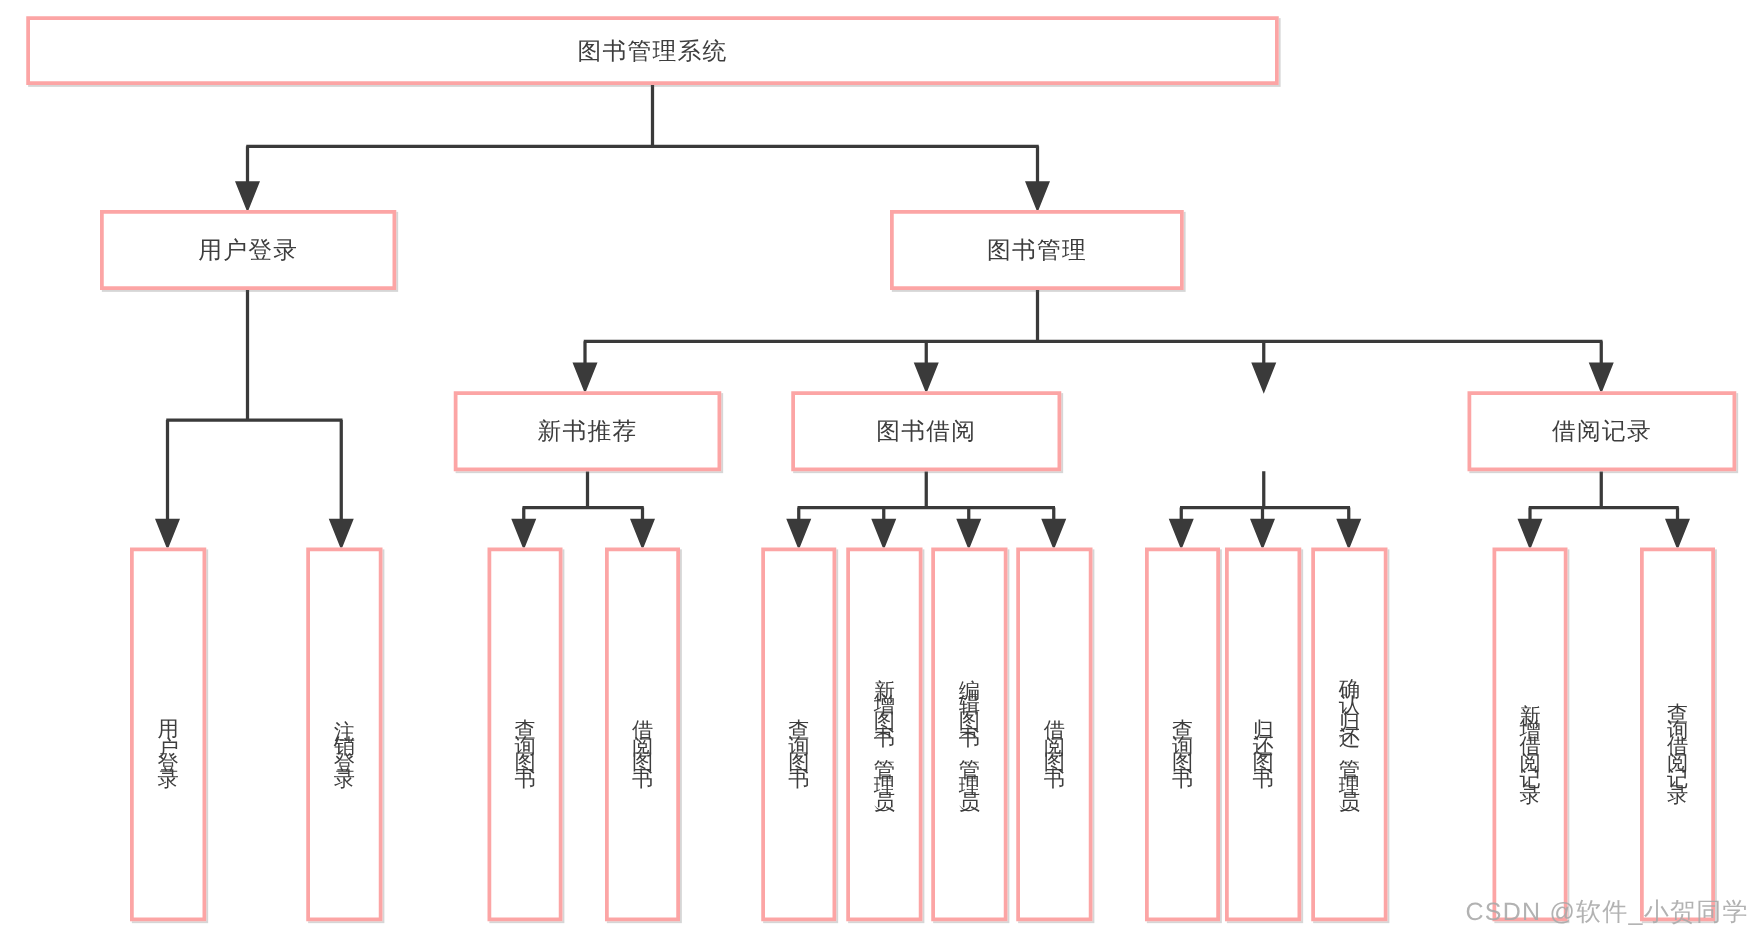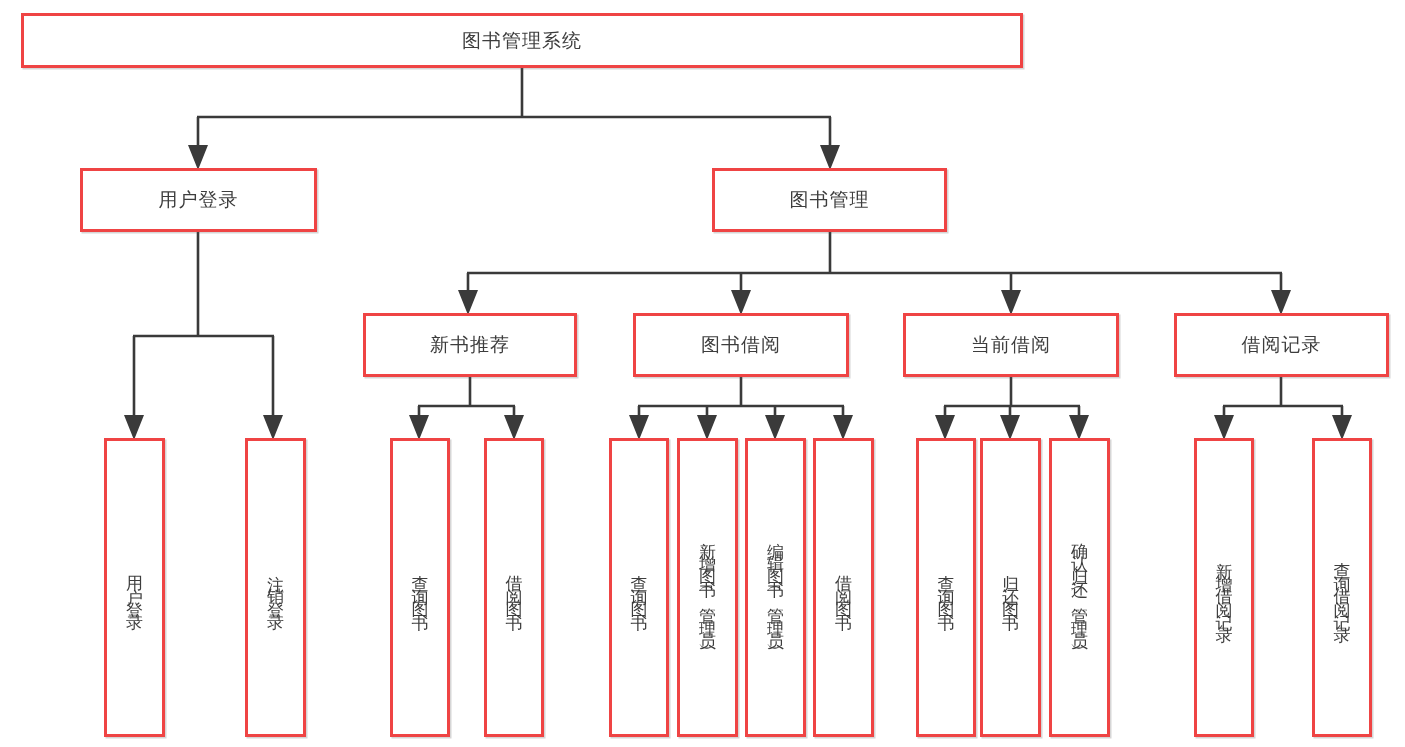--- a/index.html
+++ b/index.html
@@ -20,21 +20,21 @@
     left: 0;
     top: 0;
     width: 1405px;
     height: 747px;
     pointer-events: none;
   }
   .node {
     position: absolute;
     box-sizing: border-box;
     background: #ffffff;
-    border: 3px solid #ef4444;
+    border: 3px solid #fca5a5;
     box-shadow: 1.5px 1.5px 0 rgba(90,90,90,0.25);
     display: flex;
     align-items: center;
     justify-content: center;
     color: #3d3d3d;
   }
   .node-h {
     font-size: 19px;
     letter-spacing: 1px;
     white-space: nowrap;
@@ -119,23 +119,20 @@
   <div class="node node-h" style="left:363px; top:313px; width:214px; height:64px;">
     <span>新书推荐</span>
   </div>
 
   <div class="node node-h" style="left:712px; top:168px; width:235px; height:64px;">
     <span>图书管理</span>
   </div>
   <div class="node node-h" style="left:633px; top:313px; width:216px; height:64px;align-items:center;">
     <span>图书借阅</span>
   </div>
-  <div class="node node-h" style="left:903px; top:313px; width:216px; height:64px;">
-    <span>当前借阅</span>
-  </div>
   <div class="node node-h" style="left:1174px; top:313px; width:215px; height:64px;">
     <span>借阅记录</span>
   </div>
 
   <div class="node node-v" style="left:104px; top:438px; width:61px; height:299px;">
     <span>用户登录</span>
   </div>
   <div class="node node-v" style="left:245px; top:438px; width:61px; height:299px;">
     <span>注销登录</span>
   </div>
@@ -170,14 +167,15 @@
     <span>确认归还（管理员）</span>
   </div>
 
   <div class="node node-v" style="left:1194px; top:438px; width:60px; height:299px;">
     <span>新增借阅记录</span>
   </div>
   <div class="node node-v" style="left:1312px; top:438px; width:60px; height:299px;">
     <span>查询借阅记录</span>
   </div>
 
+  <div class="watermark">CSDN @软件_小贺同学</div>
 
 </div>
 
 </body></html>

